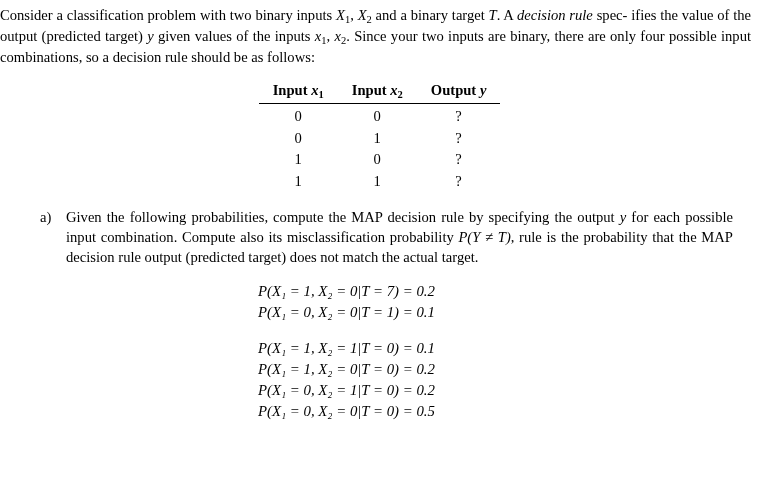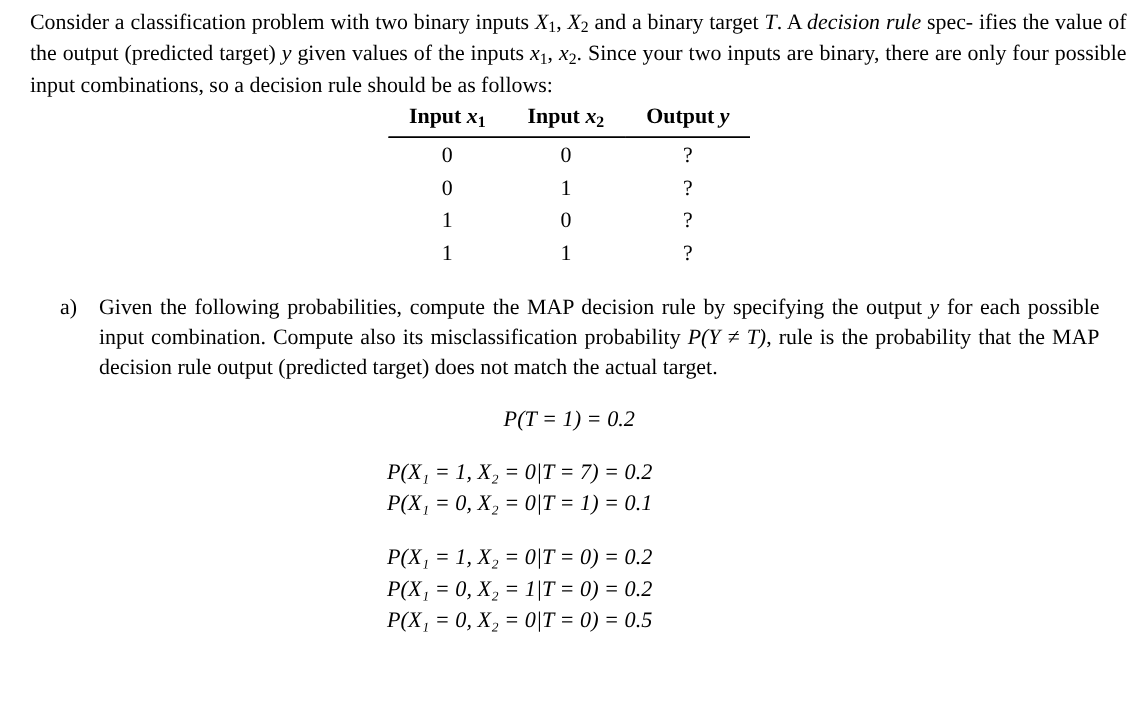--- a/index.html
+++ b/index.html
@@ -16,21 +16,21 @@
     line-height: 1.33;
     overflow: hidden;
   }
   .page {
     position: relative;
     width: 759px;
     height: 485px;
     padding: 0;
   }
   .intro {
-    margin: 6px 8px 0 20px;
+    margin: 6px 8px 0 0;
     text-align: justify;
     text-justify: inter-word;
     font-size: 14.6px;
     line-height: 1.36;
   }
   .intro p { margin: 0; }
   i { font-style: italic; }
   .mathvar {
     font-style: italic;
     font-family: "Liberation Serif", serif;
@@ -38,21 +38,21 @@
   sub {
     font-size: 0.72em;
     vertical-align: -0.25em;
     font-style: normal;
   }
 
   
   .table-wrap {
     display: flex;
     justify-content: center;
-    margin-top: 0;
+    margin-top: 12px;
     align-items: flex-end;
   }
   table.truth {
     border-collapse: collapse;
     font-size: 14.6px;
   }
   table.truth th {
     font-weight: bold;
     padding: 1px 14px 2px 14px;
     border-bottom: 1.1px solid #000;
@@ -150,28 +150,26 @@
   <div class="part">
     <div class="part-label">a)</div>
     <div class="part-body">
       <p><span>Given the following probabilities, compute the MAP decision rule by specifying the output </span><span class="mathvar">y</span><span> for</span>
       <span>each possible input combination. Compute also its misclassification probability </span><span class="mathvar">P(Y ≠ T)</span><span>, rule</span>
       <span>is the probability that the MAP decision rule output (predicted target) does not match the actual</span>
       <span>target.</span></p>
     </div>
   </div>
 
-  <div class="eq-center">
-    <span class="mathvar">P(T = 1) = 0.2</span>
-  </div>
 
   <div class="eq-block">
     <div class="eq-line mathvar">P(X₁ = 1, X₂ = 0|T = 7) = 0.2</div>
     <div class="eq-line mathvar">P(X₁ = 0, X₂ = 0|T = 1) = 0.1</div>
   </div>
 
   <div class="eq-block second">
+    <div class="eq-line mathvar">P(X₁ = 1, X₂ = 1|T = 0) = 0.1</div>
     <div class="eq-line mathvar">P(X₁ = 1, X₂ = 0|T = 0) = 0.2</div>
     <div class="eq-line mathvar">P(X₁ = 0, X₂ = 1|T = 0) = 0.2</div>
     <div class="eq-line mathvar">P(X₁ = 0, X₂ = 0|T = 0) = 0.5</div>
   </div>
 
 </div>
 
 </body></html>

